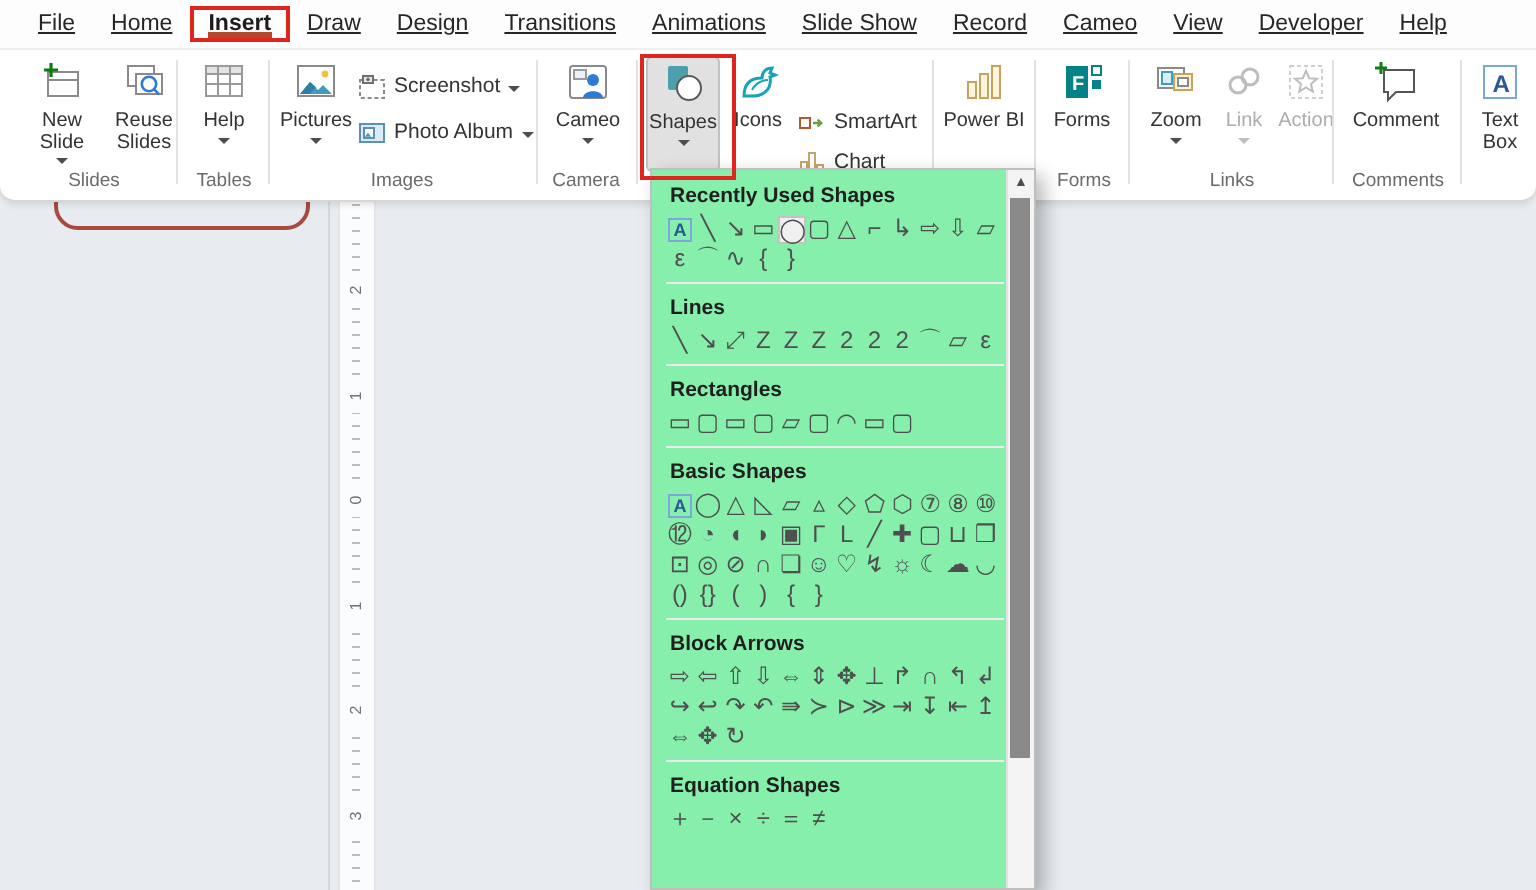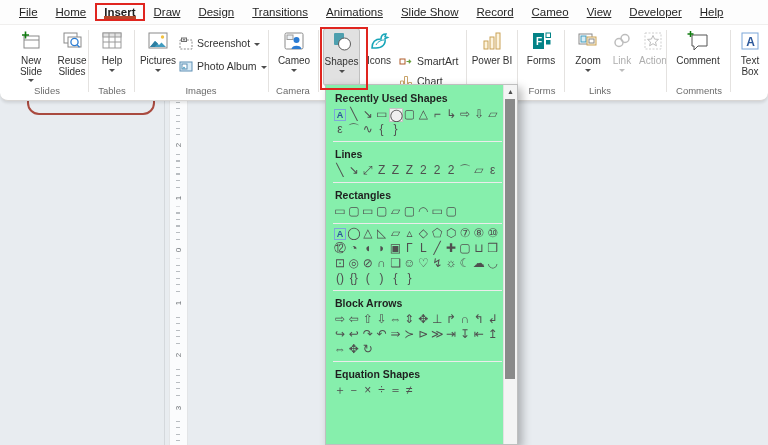--- a/index.html
+++ b/index.html
@@ -287,21 +287,21 @@
           </svg>
       </span>
       <span class="blabel">Text Box</span>
     </div>
 
     <div class="grouplabel" style="left:8px;width:78px">Slides</div>
     <div class="grouplabel" style="left:90px;width:44px">Tables</div>
     <div class="grouplabel" style="left:136px;width:130px">Images</div>
     <div class="grouplabel" style="left:270px;width:46px">Camera</div>
     <div class="grouplabel" style="left:520px;width:44px">Forms</div>
-    <div class="grouplabel" style="left:550px;width:100px">Links</div>
+    <div class="grouplabel" style="left:566px;width:100px">Links</div>
     <div class="grouplabel" style="left:668px;width:62px">Comments</div>
   </div>
 
   <div class="anno canvas-rect"></div>
   <div class="panel-div"></div>
   <div class="ruler">
     <div class="ruler-ticks"></div>
   <span class="rnum" style="top: 40px;">2</span>
       <span class="rnum" style="top: 92.5px;">1</span>
       <span class="rnum" style="top: 145px;">0</span>
@@ -363,20 +363,21 @@
             <span class="shape-cell">▭</span>
             <span class="shape-cell">▢</span>
             <span class="shape-cell">▱</span>
             <span class="shape-cell">▢</span>
             <span class="shape-cell">◠</span>
             <span class="shape-cell">▭</span>
             <span class="shape-cell">▢</span>
           </div>
         </div>
         <div class="sec">
+          <div class="sec-title">Basic Shapes</div>
           <div class="shape-row">
             <span class="shape-cell tb">A</span>
             <span class="shape-cell">◯</span>
             <span class="shape-cell">△</span>
             <span class="shape-cell">◺</span>
             <span class="shape-cell">▱</span>
             <span class="shape-cell">▵</span>
             <span class="shape-cell">◇</span>
             <span class="shape-cell">⬠</span>
             <span class="shape-cell">⬡</span>

